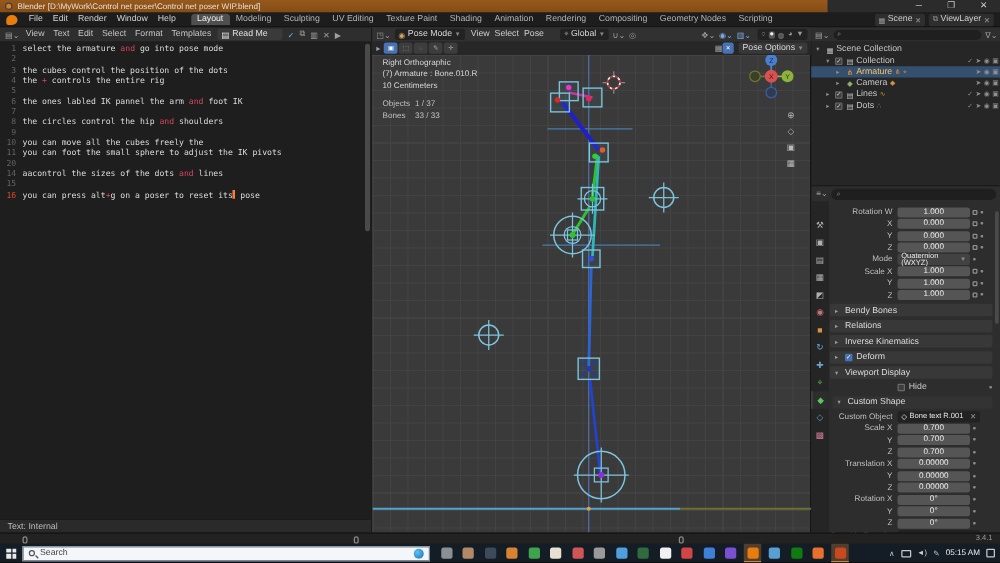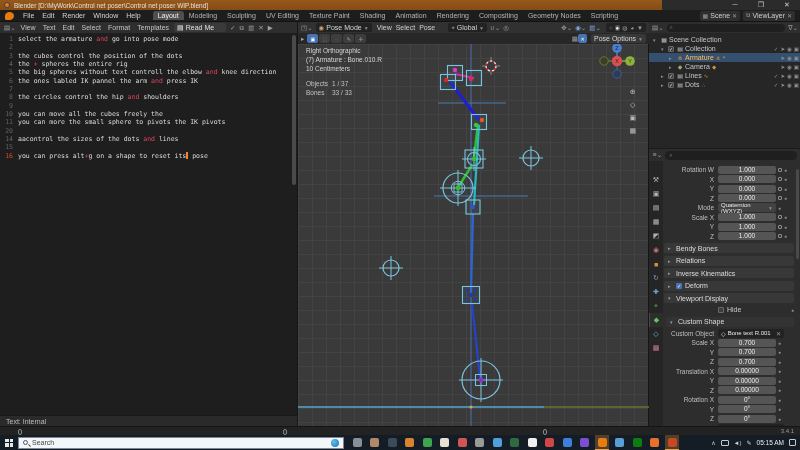--- a/index.html
+++ b/index.html
@@ -202,64 +202,63 @@
         <div class="tl">
           <span class="ln">2</span>
           <span class="lt"></span>
         </div>
         <div class="tl">
           <span class="ln">3</span>
           <span class="lt"><span>the cubes control the position of the dots</span></span>
         </div>
         <div class="tl">
           <span class="ln">4</span>
-          <span class="lt"><span>the </span><span class="kw">+</span><span> spheres the entire rig</span></span>
+          <span class="lt"><span>the </span><span class="kw">+</span><span> controls the entire rig</span></span>
         </div>
         <div class="tl">
           <span class="ln">5</span>
-          <span class="lt"><span>the big spheres without text controll the elbow </span><span class="kw">and</span><span> knee direction</span></span>
         </div>
         <div class="tl">
           <span class="ln">6</span>
-          <span class="lt"><span>the ones labled IK pannel the arm </span><span class="kw">and</span><span> press IK</span></span>
+          <span class="lt"><span>the ones labled IK pannel the arm </span><span class="kw">and</span><span> foot IK</span></span>
         </div>
         <div class="tl">
           <span class="ln">7</span>
         </div>
         <div class="tl">
           <span class="ln">8</span>
           <span class="lt"><span>the circles control the hip </span><span class="kw">and</span><span> shoulders</span></span>
         </div>
         <div class="tl">
           <span class="ln">9</span>
           <span class="lt"></span>
         </div>
         <div class="tl">
           <span class="ln">10</span>
           <span class="lt"><span>you can move all the cubes freely the</span></span>
         </div>
         <div class="tl">
           <span class="ln">11</span>
-          <span class="lt"><span>you can more the small sphere to pivots the IK pivots</span></span>
+          <span class="lt"><span>you can foot the small sphere to adjust the IK pivots</span></span>
         </div>
         <div class="tl">
           <span class="ln">20</span>
           <span class="lt"></span>
         </div>
         <div class="tl">
           <span class="ln">14</span>
           <span class="lt"><span>aacontrol the sizes of the dots </span><span class="kw">and</span><span> lines</span></span>
         </div>
         <div class="tl">
           <span class="ln">15</span>
           <span class="lt"></span>
         </div>
         <div class="tl">
           <span class="ln cur">16</span>
-          <span class="lt"><span>you can press alt</span><span class="kw">+</span><span>g on a shape to reset its</span><span class="tcursor"></span><span> pose</span></span>
+          <span class="lt"><span>you can press alt</span><span class="kw">+</span><span>g on a poser to reset its</span><span class="tcursor"></span><span> pose</span></span>
         </div>
       </div>
     <div id="te-scroll"></div>
     <div id="te-footer">Text: Internal</div>
   </div>
 
   <div id="viewport" class="abs">
     <div id="vp-canvas"></div>
     <svg id="vp-svg" xmlns="http://www.w3.org/2000/svg" viewBox="0 0 351 404">
         <line x1="173" y1="22" x2="173" y2="404" stroke="#4d6fae" stroke-width="1"></line>

